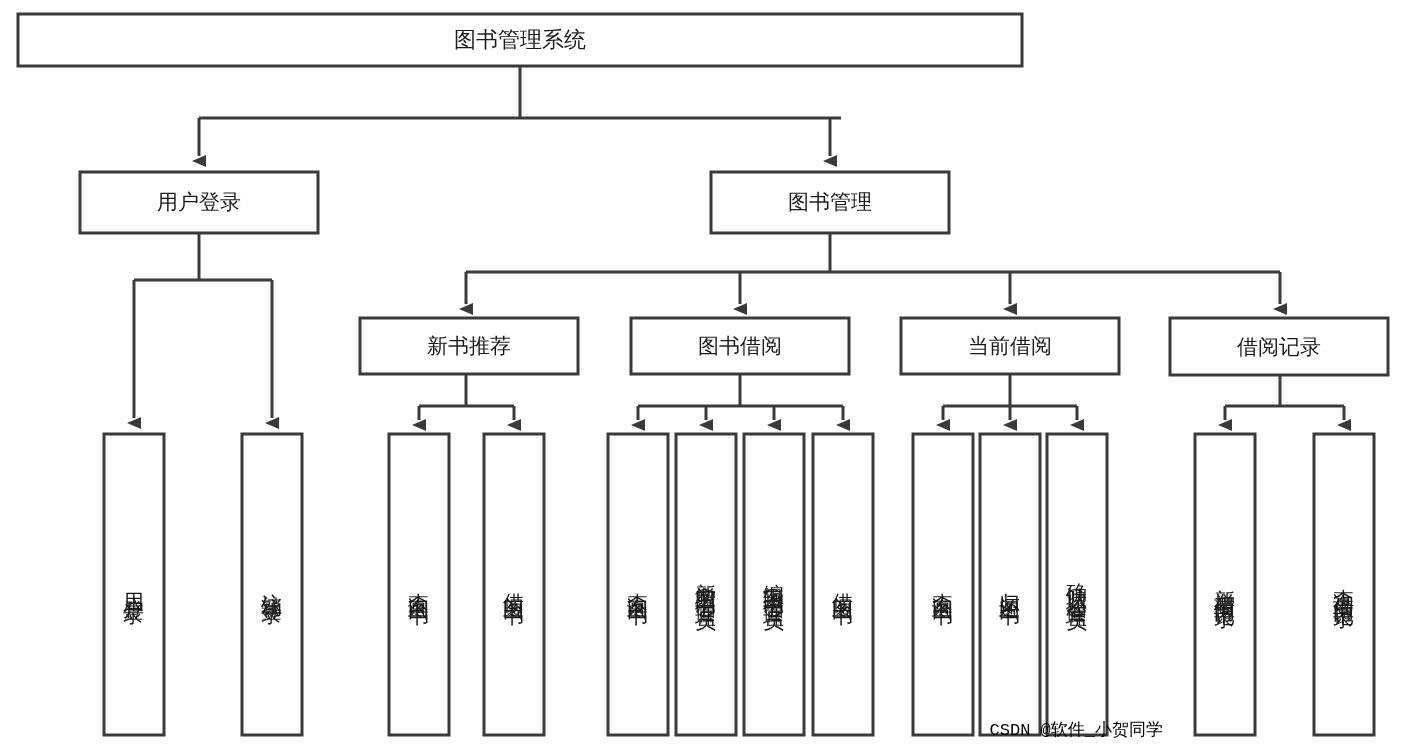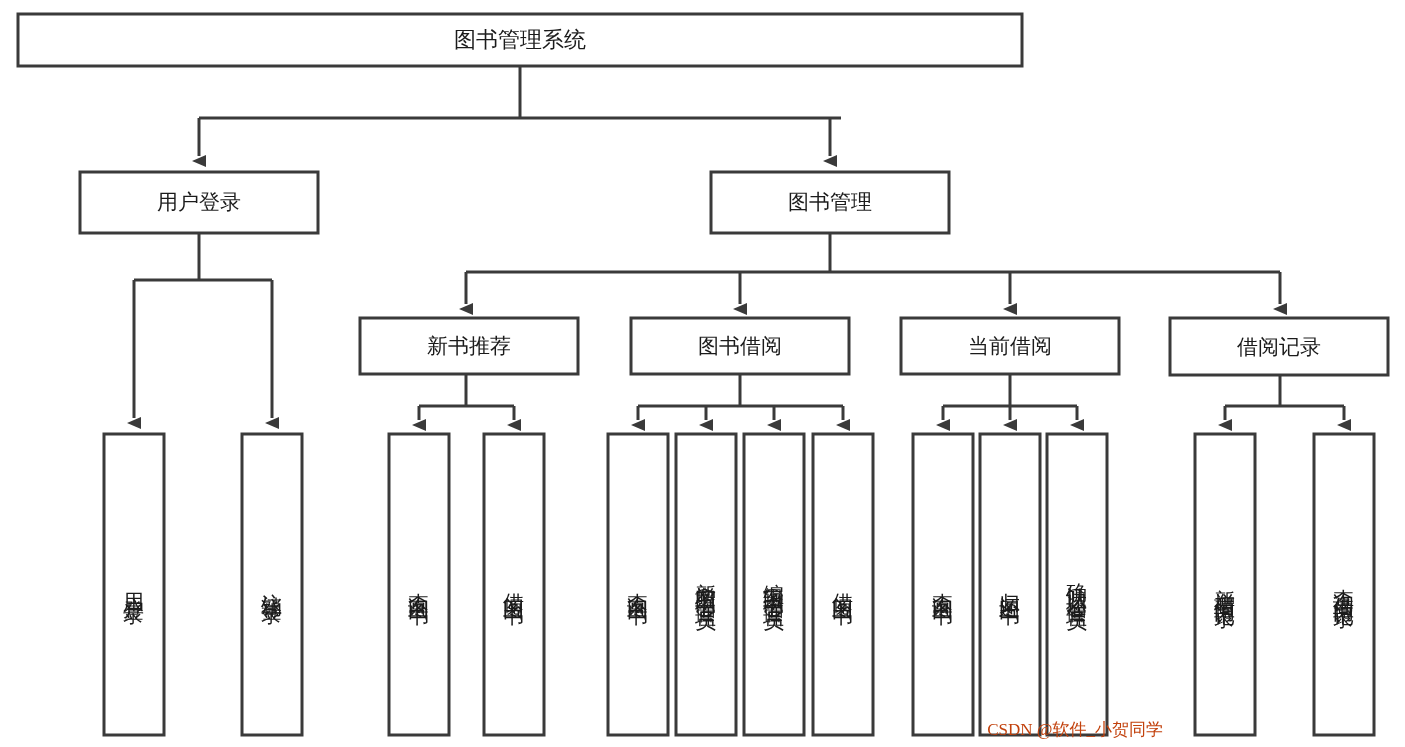--- a/index.html
+++ b/index.html
@@ -58,23 +58,23 @@
     stroke-width: 3;
     fill: none;
   }
   .arrow-head {
     fill: #3a3a3a;
   }
   .watermark {
     position: absolute;
     right: 8px;
     bottom: 6px;
-    font-family: Liberation Serif, serif;
+    font-family: Liberation Mono, monospace;
     font-size: 17px;
-    color: #c2410c;
+    color: #000000;
     white-space: nowrap;
     pointer-events: none;
   }
 </style>
 </head>
 <body>
 
 <div id="diagram-root">
   <svg width="1405" height="747" viewBox="0 0 1405 747" xmlns="http://www.w3.org/2000/svg">
     <defs>

